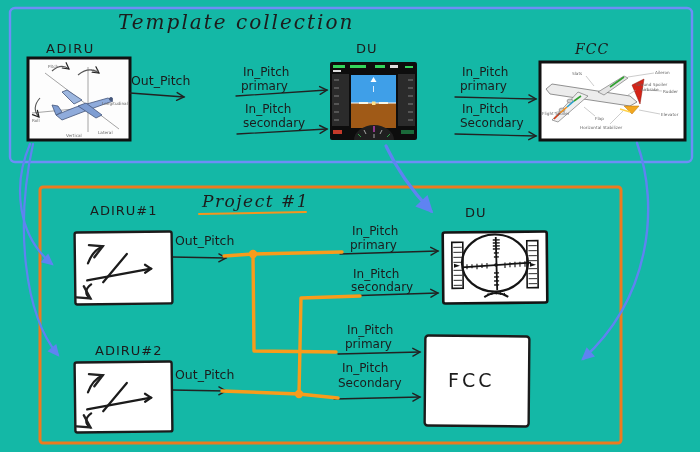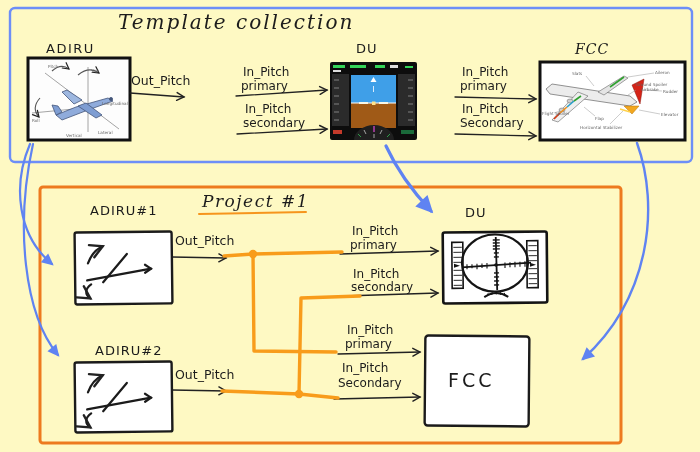--- a/index.html
+++ b/index.html
@@ -1,16 +1,16 @@
 <!DOCTYPE html>
 <html><head>
 <meta charset="utf-8">
 <style>
   html,body{margin:0;padding:0;background:#ffffff;}
-  .stage{position:relative;width:700px;height:452px;background:#fef9c3;overflow:hidden;}
+  .stage{position:relative;width:700px;height:452px;background:#14b8a6;overflow:hidden;}
   svg{display:block;}
   .h{font-family:"DejaVu Sans",sans-serif;fill:#1c1c1c;}
   .script{font-style:italic;font-family:"DejaVu Serif",serif;}
   .tiny{font-family:"DejaVu Sans",sans-serif;fill:#666;}
 </style>
 </head>
 <body>
 
 <div class="stage">
 <svg width="700" height="452" viewBox="0 0 700 452" xmlns="http://www.w3.org/2000/svg">

